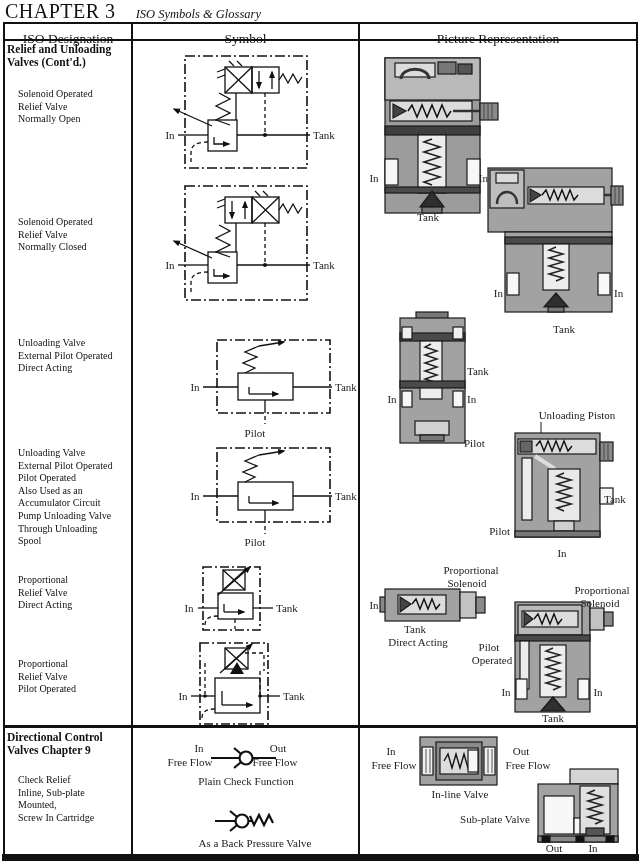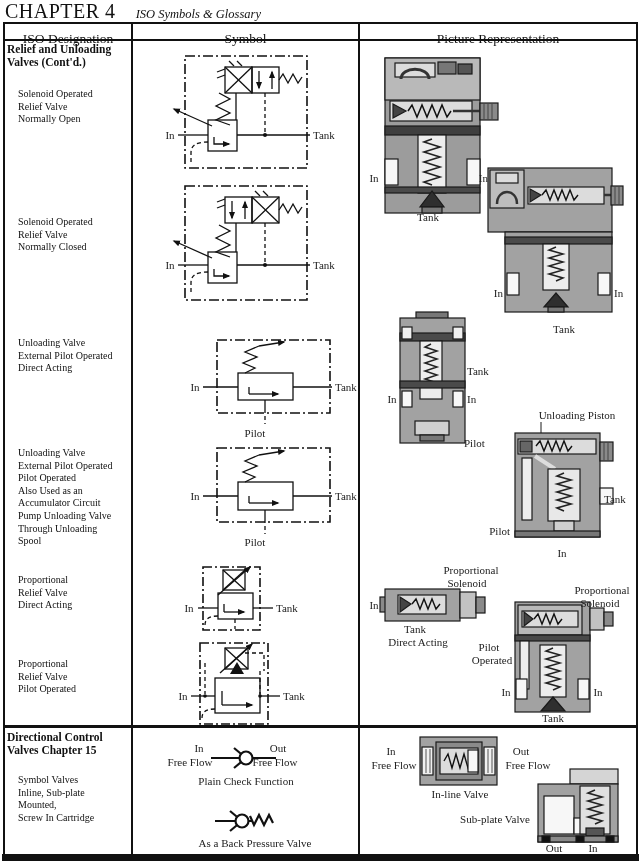--- a/index.html
+++ b/index.html
@@ -15,21 +15,21 @@
   .desig.bold{font-weight:bold;font-size:11.5px;}
   svg{position:absolute;overflow:visible;}
   svg text{font-family:"Liberation Serif","DejaVu Serif",serif;font-size:11px;fill:#222;stroke:none;}
 </style>
 </head>
 <body>
 
 <div class="page">
 
   <div class="abs" style="left:5px;top:0px;width:630px;height:21px;">
-    <span class="chapter">CHAPTER 4</span><span class="subtitle">ISO Symbols &amp; Glossary</span>
+    <span class="chapter">CHAPTER 3</span><span class="subtitle">ISO Symbols &amp; Glossary</span>
   </div>
 
   <div class="abs" style="left:3px;top:22px;width:631px;height:832px;border:2px solid #111;"></div>
   <div class="line" style="left:3px;top:39px;width:635px;height:2px;"></div>
   <div class="line" style="left:131px;top:22px;width:2px;height:832px;"></div>
   <div class="line" style="left:358px;top:22px;width:2px;height:832px;"></div>
   <div class="line" style="left:3px;top:725px;width:635px;height:3px;"></div>
   <div class="line" style="left:2px;top:854px;width:637px;height:7px;"></div>
 
   <div class="hcell" style="left:5px;width:126px;">ISO Designation</div>
@@ -55,22 +55,22 @@
 Pump Unloading Valve
 Through Unloading
 Spool</div>
   <div class="desig" style="left:18px;top:574px;width:112px;">Proportional
 Relief Valve
 Direct Acting</div>
   <div class="desig" style="left:18px;top:658px;width:112px;">Proportional
 Relief Valve
 Pilot Operated</div>
   <div class="desig bold" style="left:7px;top:731px;width:124px;">Directional Control
-Valves Chapter 15</div>
-  <div class="desig" style="left:18px;top:774px;width:112px;">Symbol Valves
+Valves Chapter 9</div>
+  <div class="desig" style="left:18px;top:774px;width:112px;">Check Relief
 Inline, Sub-plate
 Mounted,
 Screw In Cartridge</div>
 
   <svg style="left:133px;top:41px;" width="227" height="687" viewBox="0 0 227 687">
     <defs>
       <marker id="ahA" markerWidth="9" markerHeight="8" refX="6" refY="3" orient="auto" markerUnits="userSpaceOnUse">
         <path d="M0,0 L7.5,3 L0,6 Z" fill="#111"></path>
       </marker>
     </defs>

